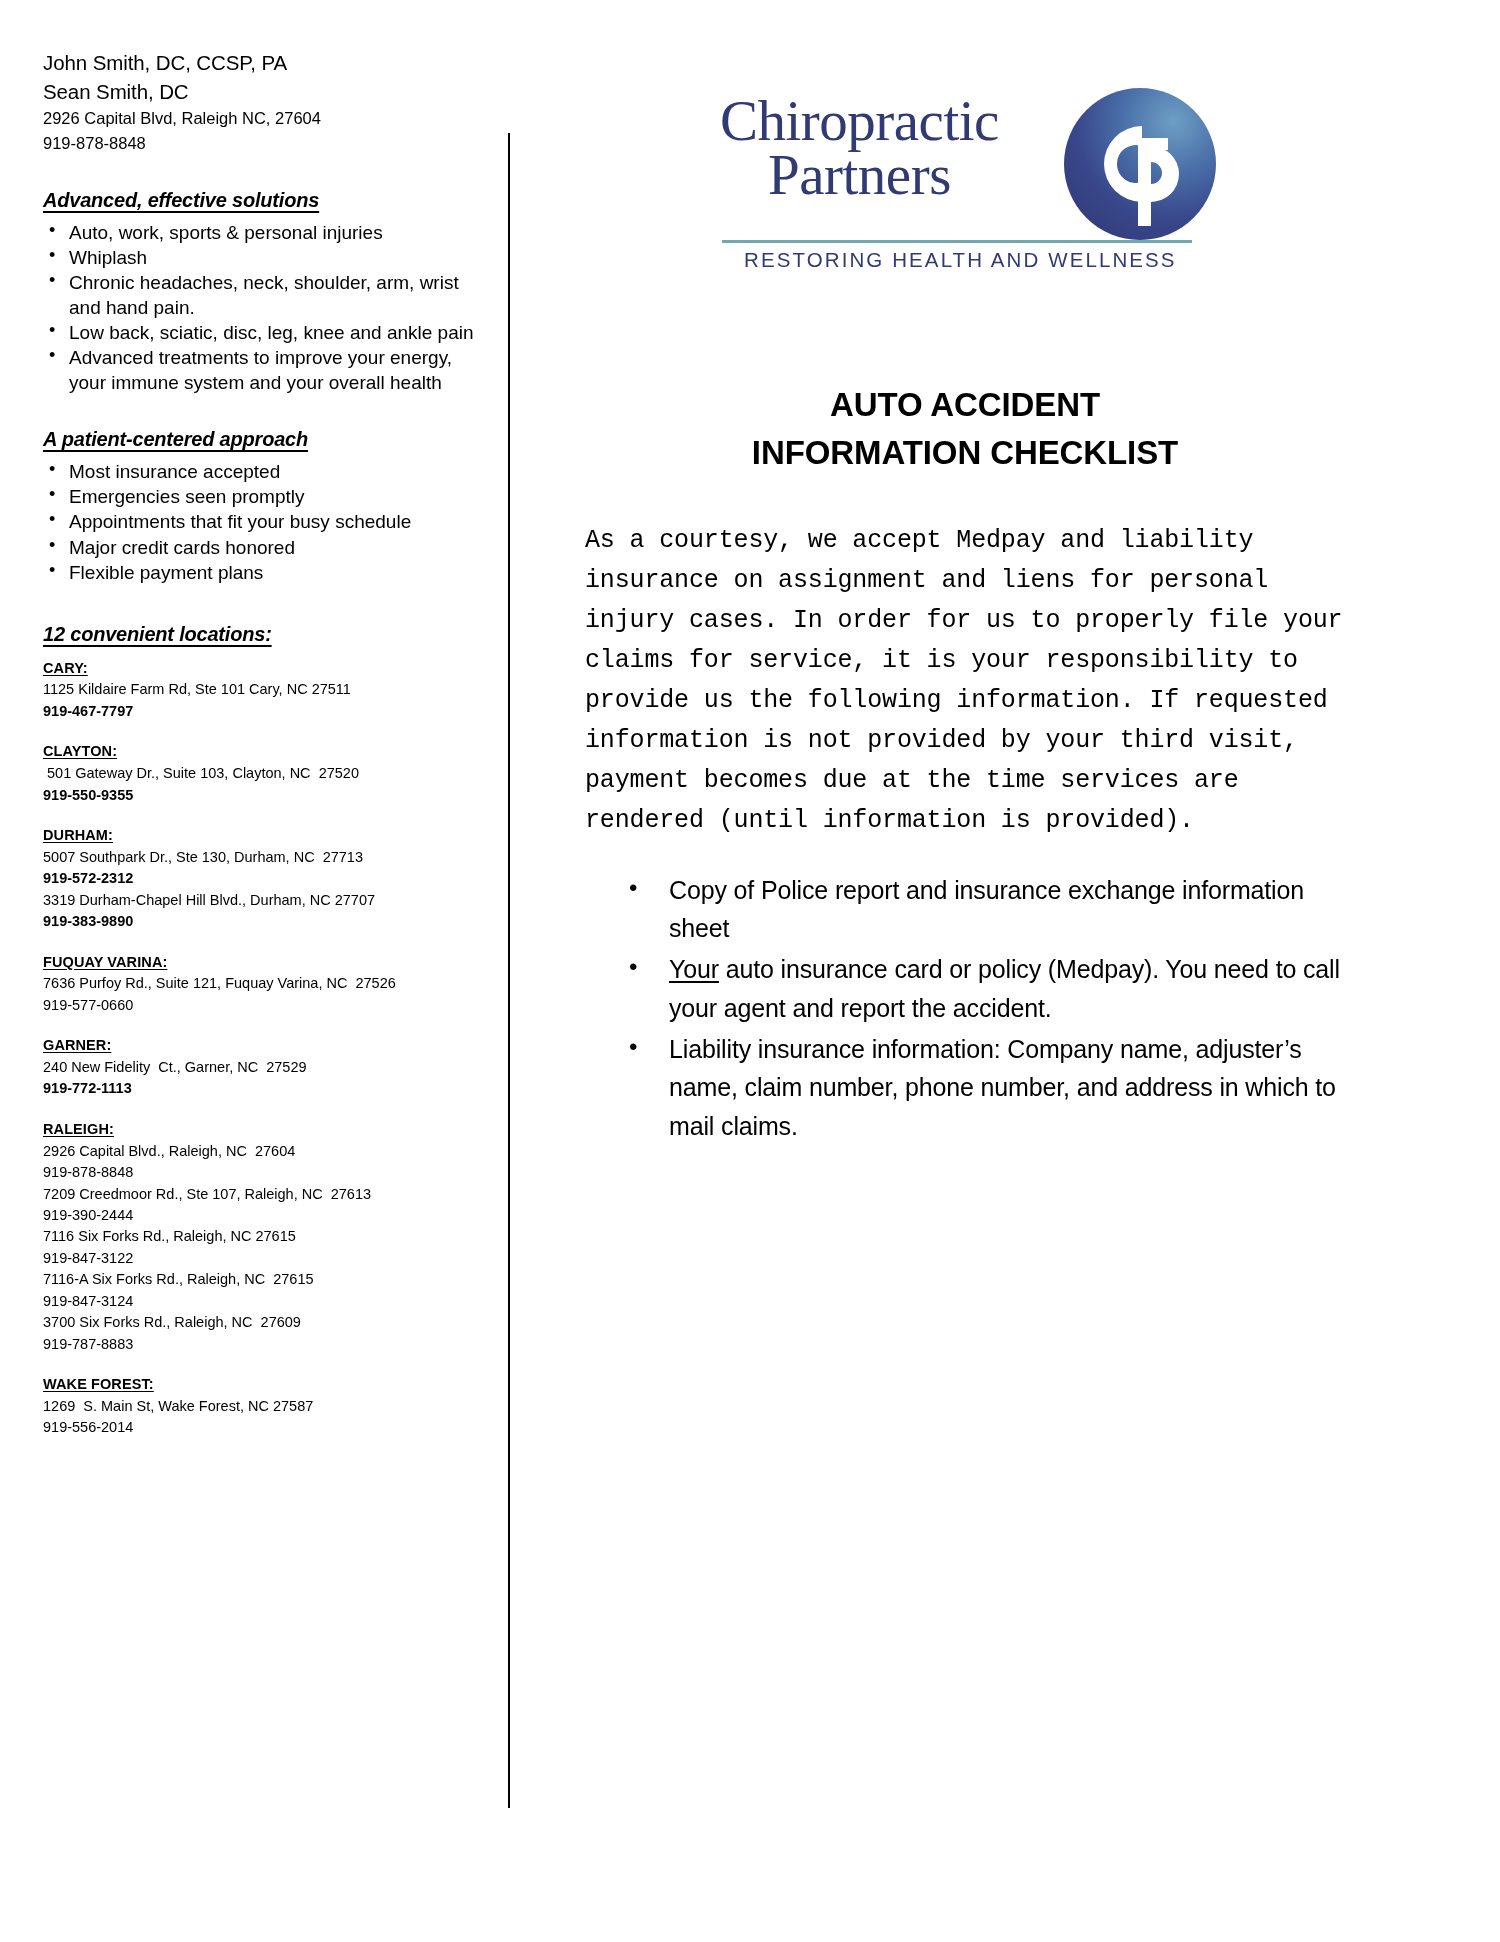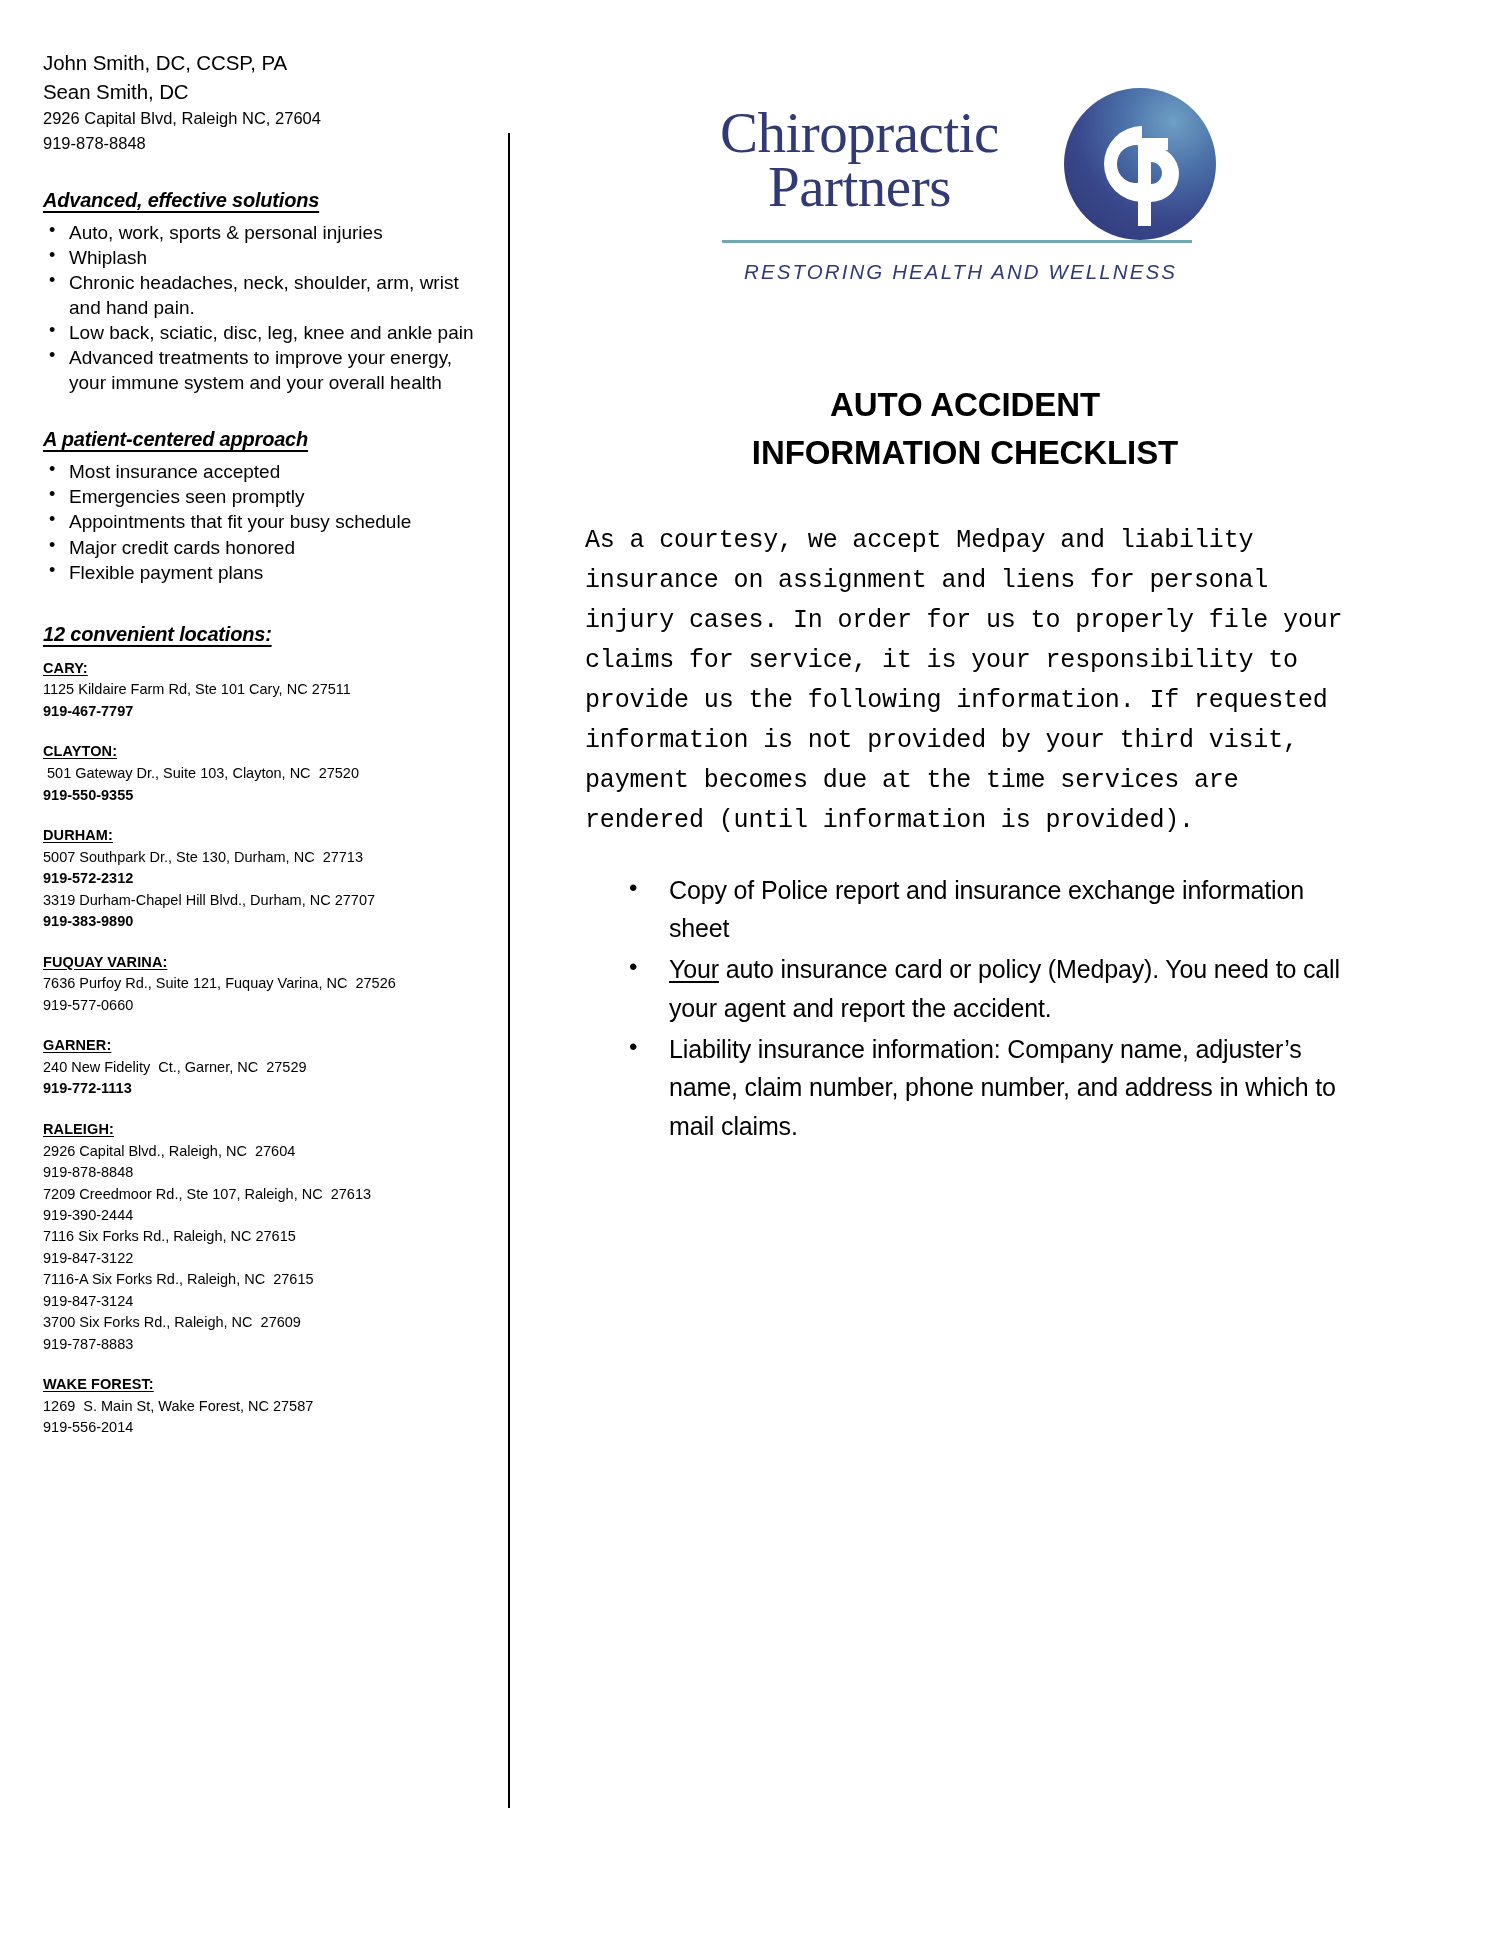--- a/index.html
+++ b/index.html
@@ -114,45 +114,44 @@
   
   .logo-wrap {
     position: relative;
     height: 195px;
     width: 500px;
     margin: 0 auto 0 135px;
   }
   .logo-words {
     position: absolute;
     left: 0;
-    top: 20px;
+    top: 8px;
     font-family: "Liberation Serif", "DejaVu Serif", serif;
     color: #313a72;
     font-size: 57px;
     line-height: 0.95;
     letter-spacing: -0.5px;
   }
   .logo-words .l2 { display: block; text-align: center; }
   .logo-rule {
     position: absolute;
     left: 2px;
     top: 154px;
     width: 470px;
     height: 3px;
     background: #72a9b0;
   }
   .logo-tag {
     position: absolute;
     left: 24px;
-    top: 174px;
+    top: 162px;
     font-size: 20.5px;
     color: #313a72;
     letter-spacing: 2.1px;
     font-weight: 500;
-    font-style: italic;
   }
   .cp-mark {
     position: absolute;
     left: 344px;
     top: 2px;
     width: 152px;
     height: 152px;
     border-radius: 50%;
     background: radial-gradient(circle at 72% 22%, #6d9fc4 0%, #4a6fa8 32%, #39488c 60%, #2e3570 100%);
     overflow: hidden;

